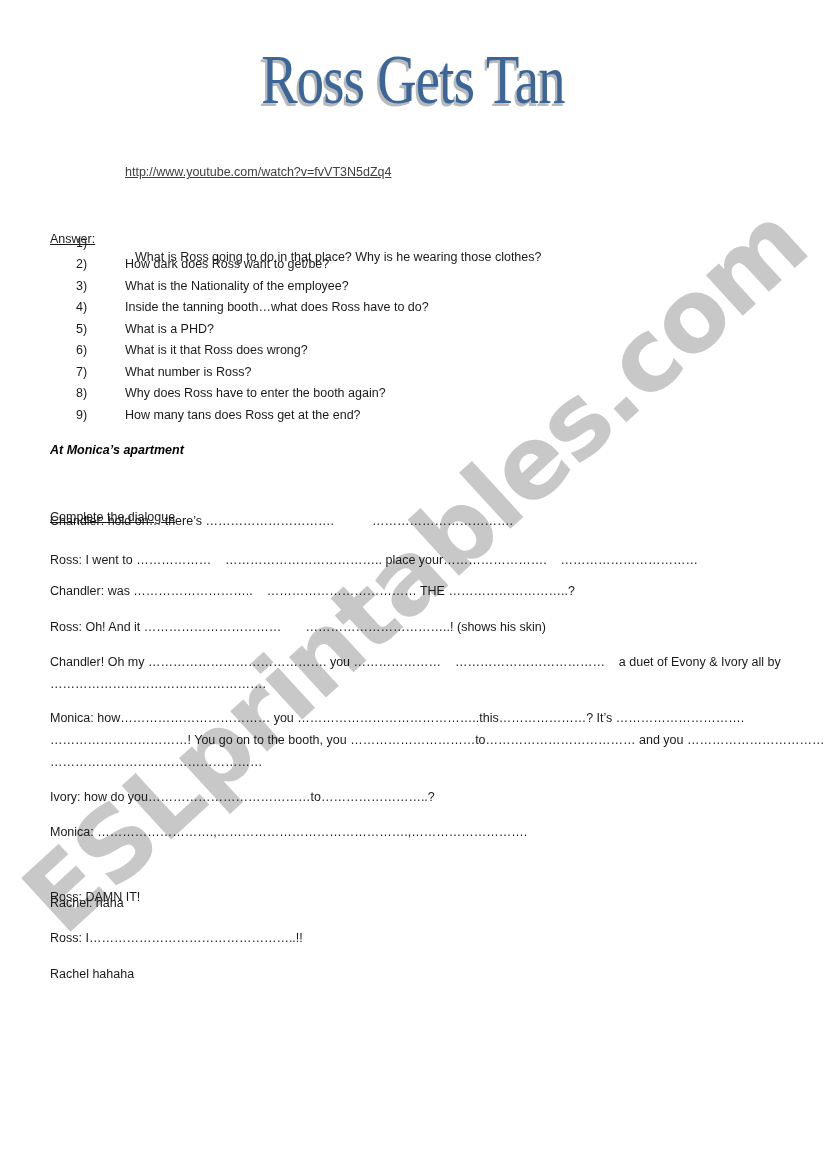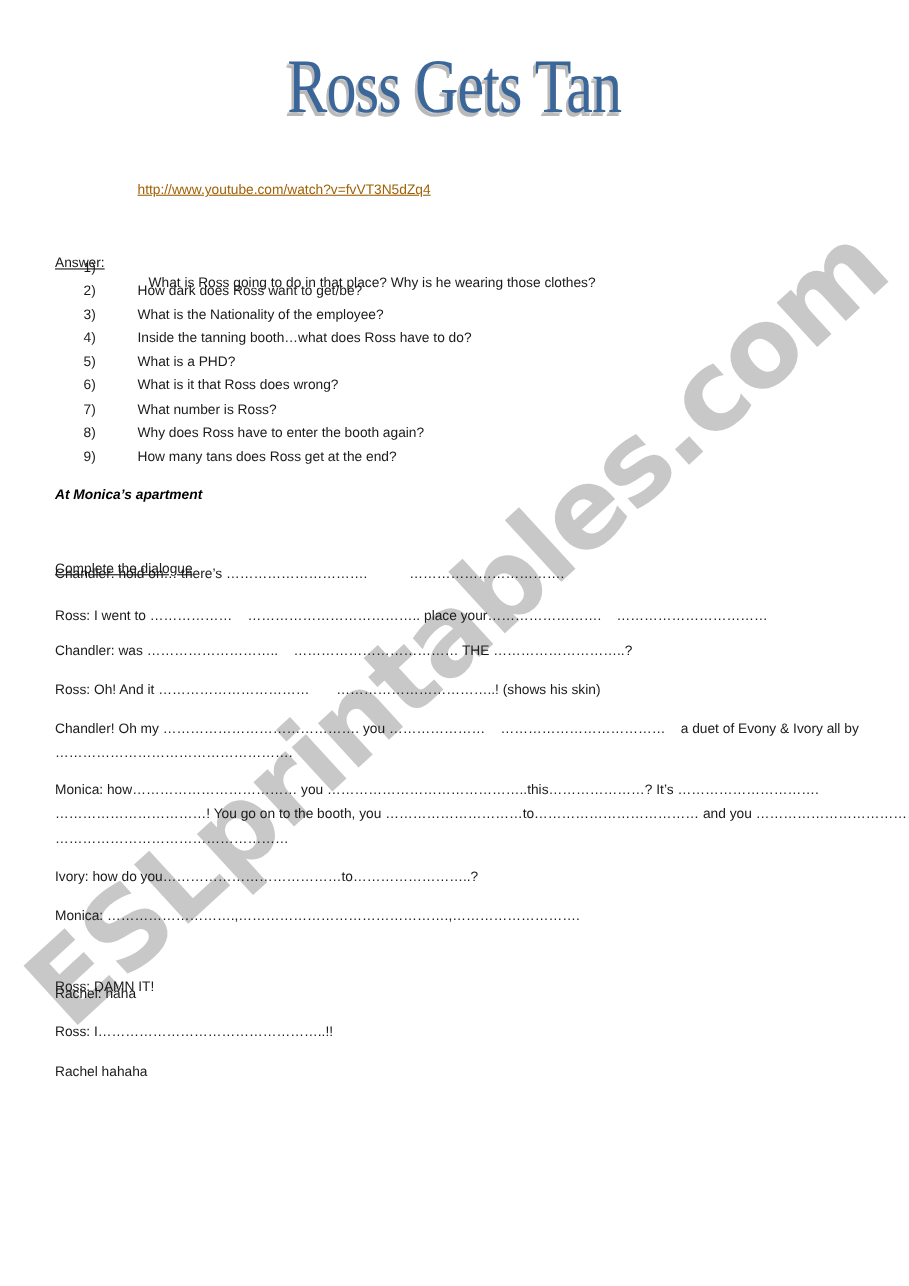--- a/index.html
+++ b/index.html
@@ -56,21 +56,21 @@
       transform: scaleX(0.78);
       transform-origin: 50% 50%;
       text-shadow: -3px 3px 0 #b9b9b9, -2px 2px 0 #cfcfcf;
     }
     .abs {
       position: absolute;
       white-space: pre;
       line-height: 16px;
     }
     .link {
-      color: #a16207;
+      color: #404040;
       text-decoration: underline;
     }
     .underline {
       text-decoration: underline;
       margin-top: 31px;
     }
     .q-num {
       position: absolute;
       left: 76px;
       white-space: pre;

